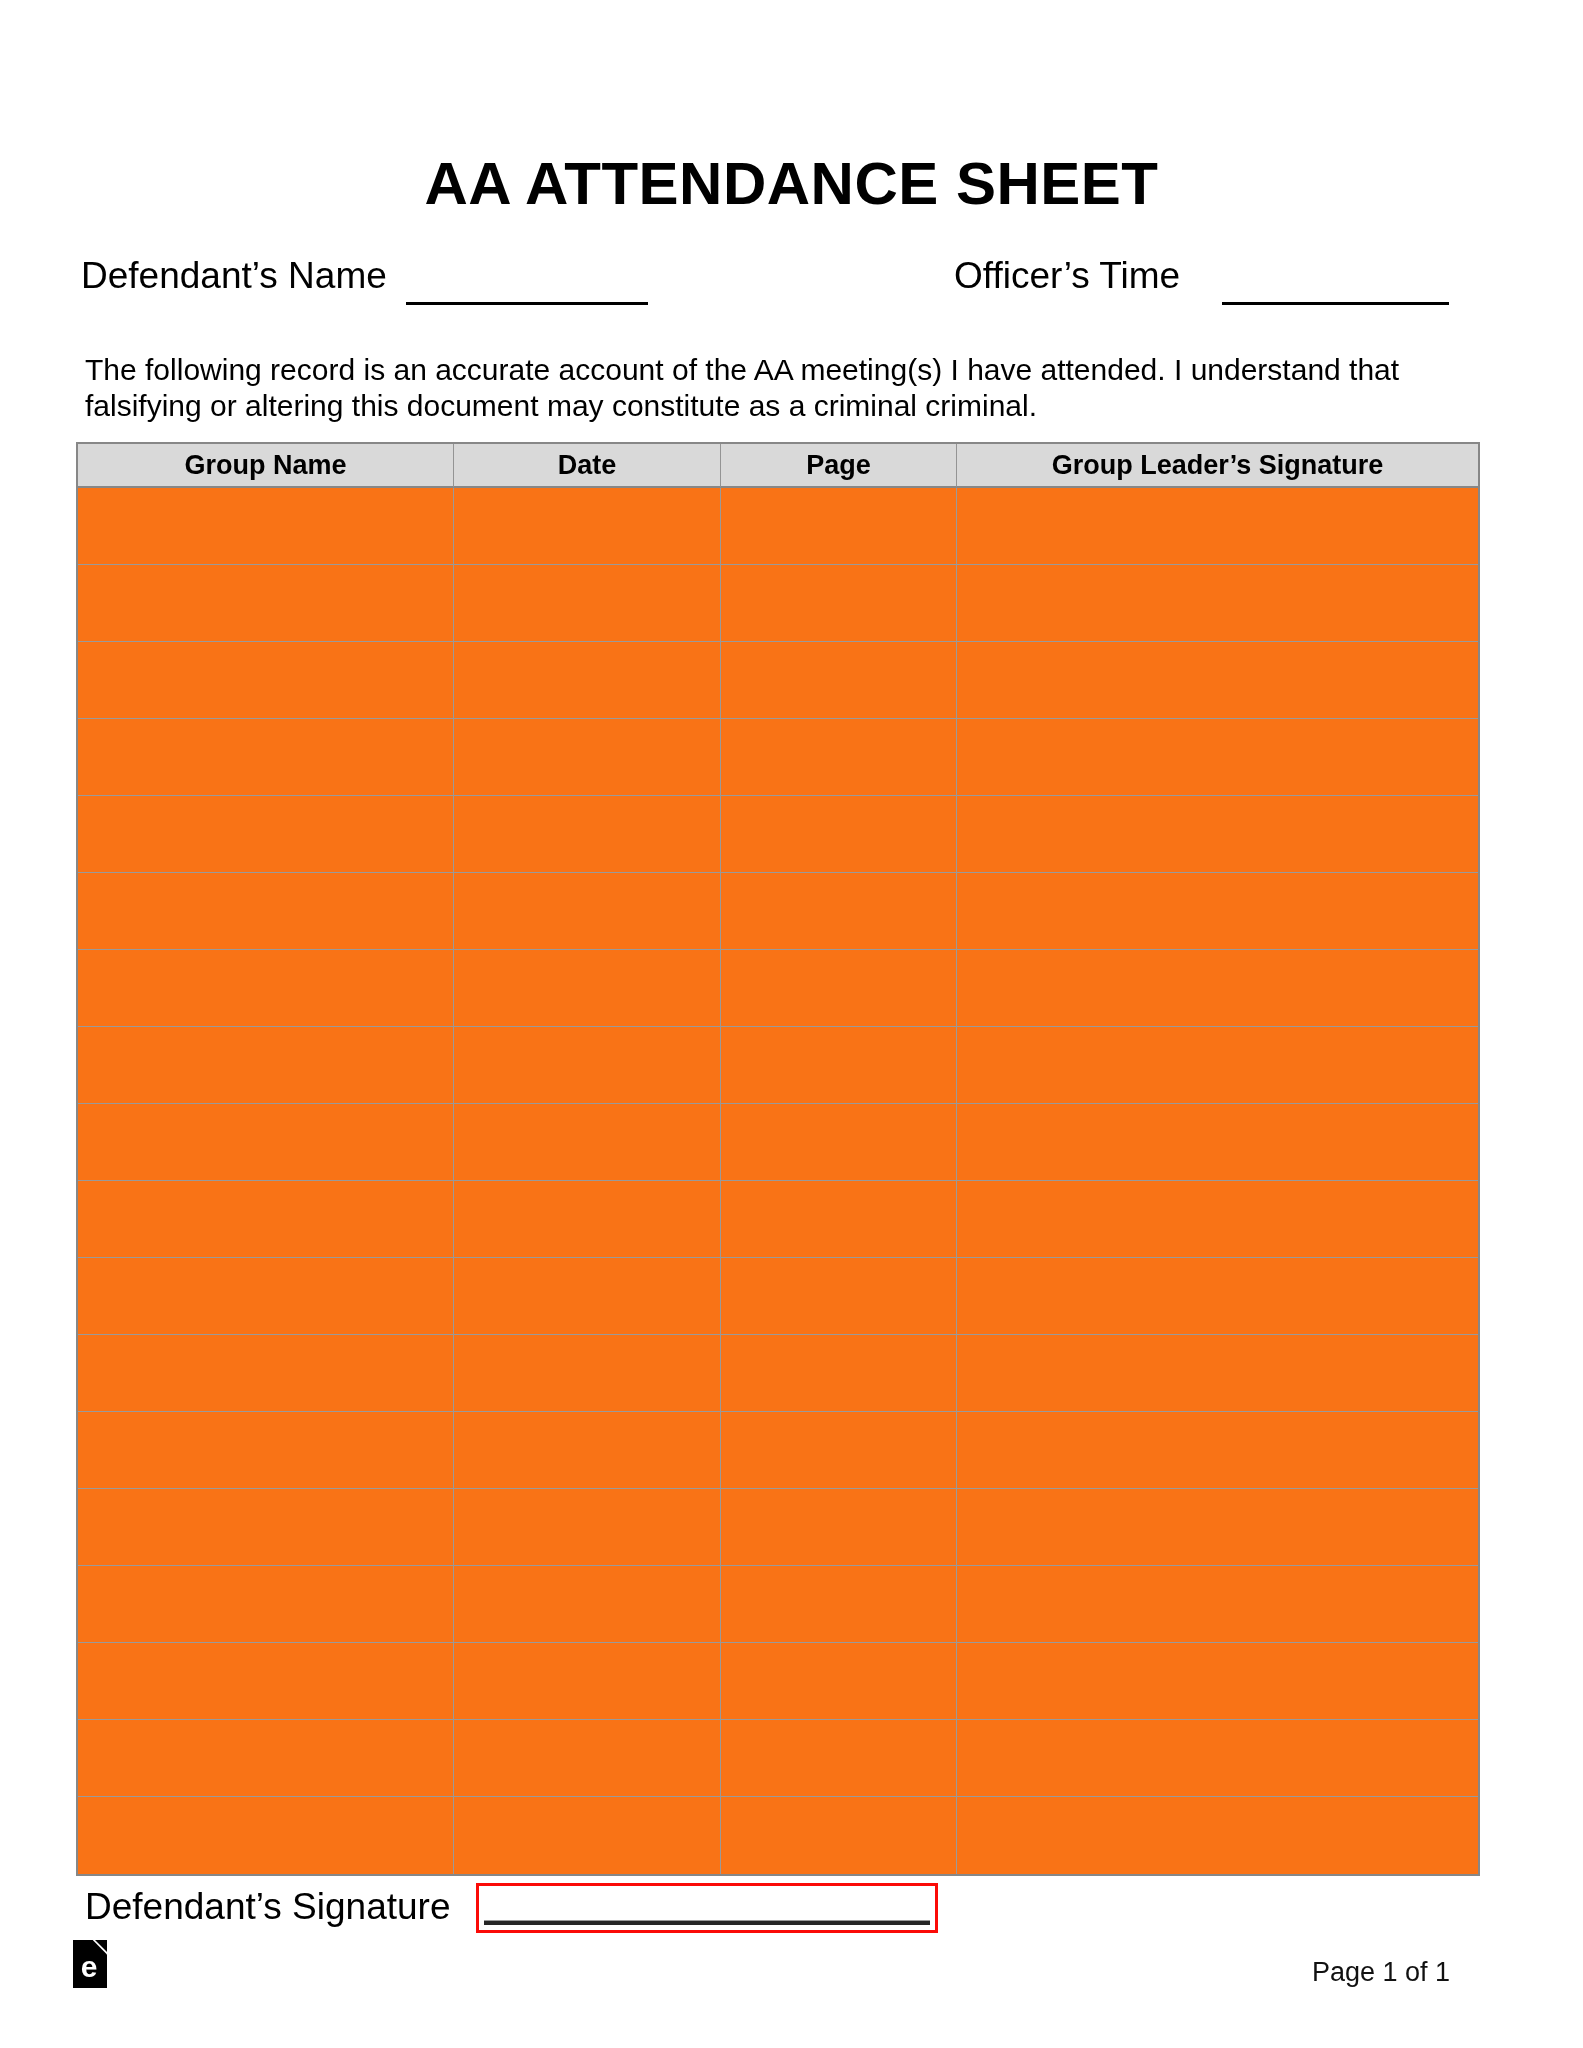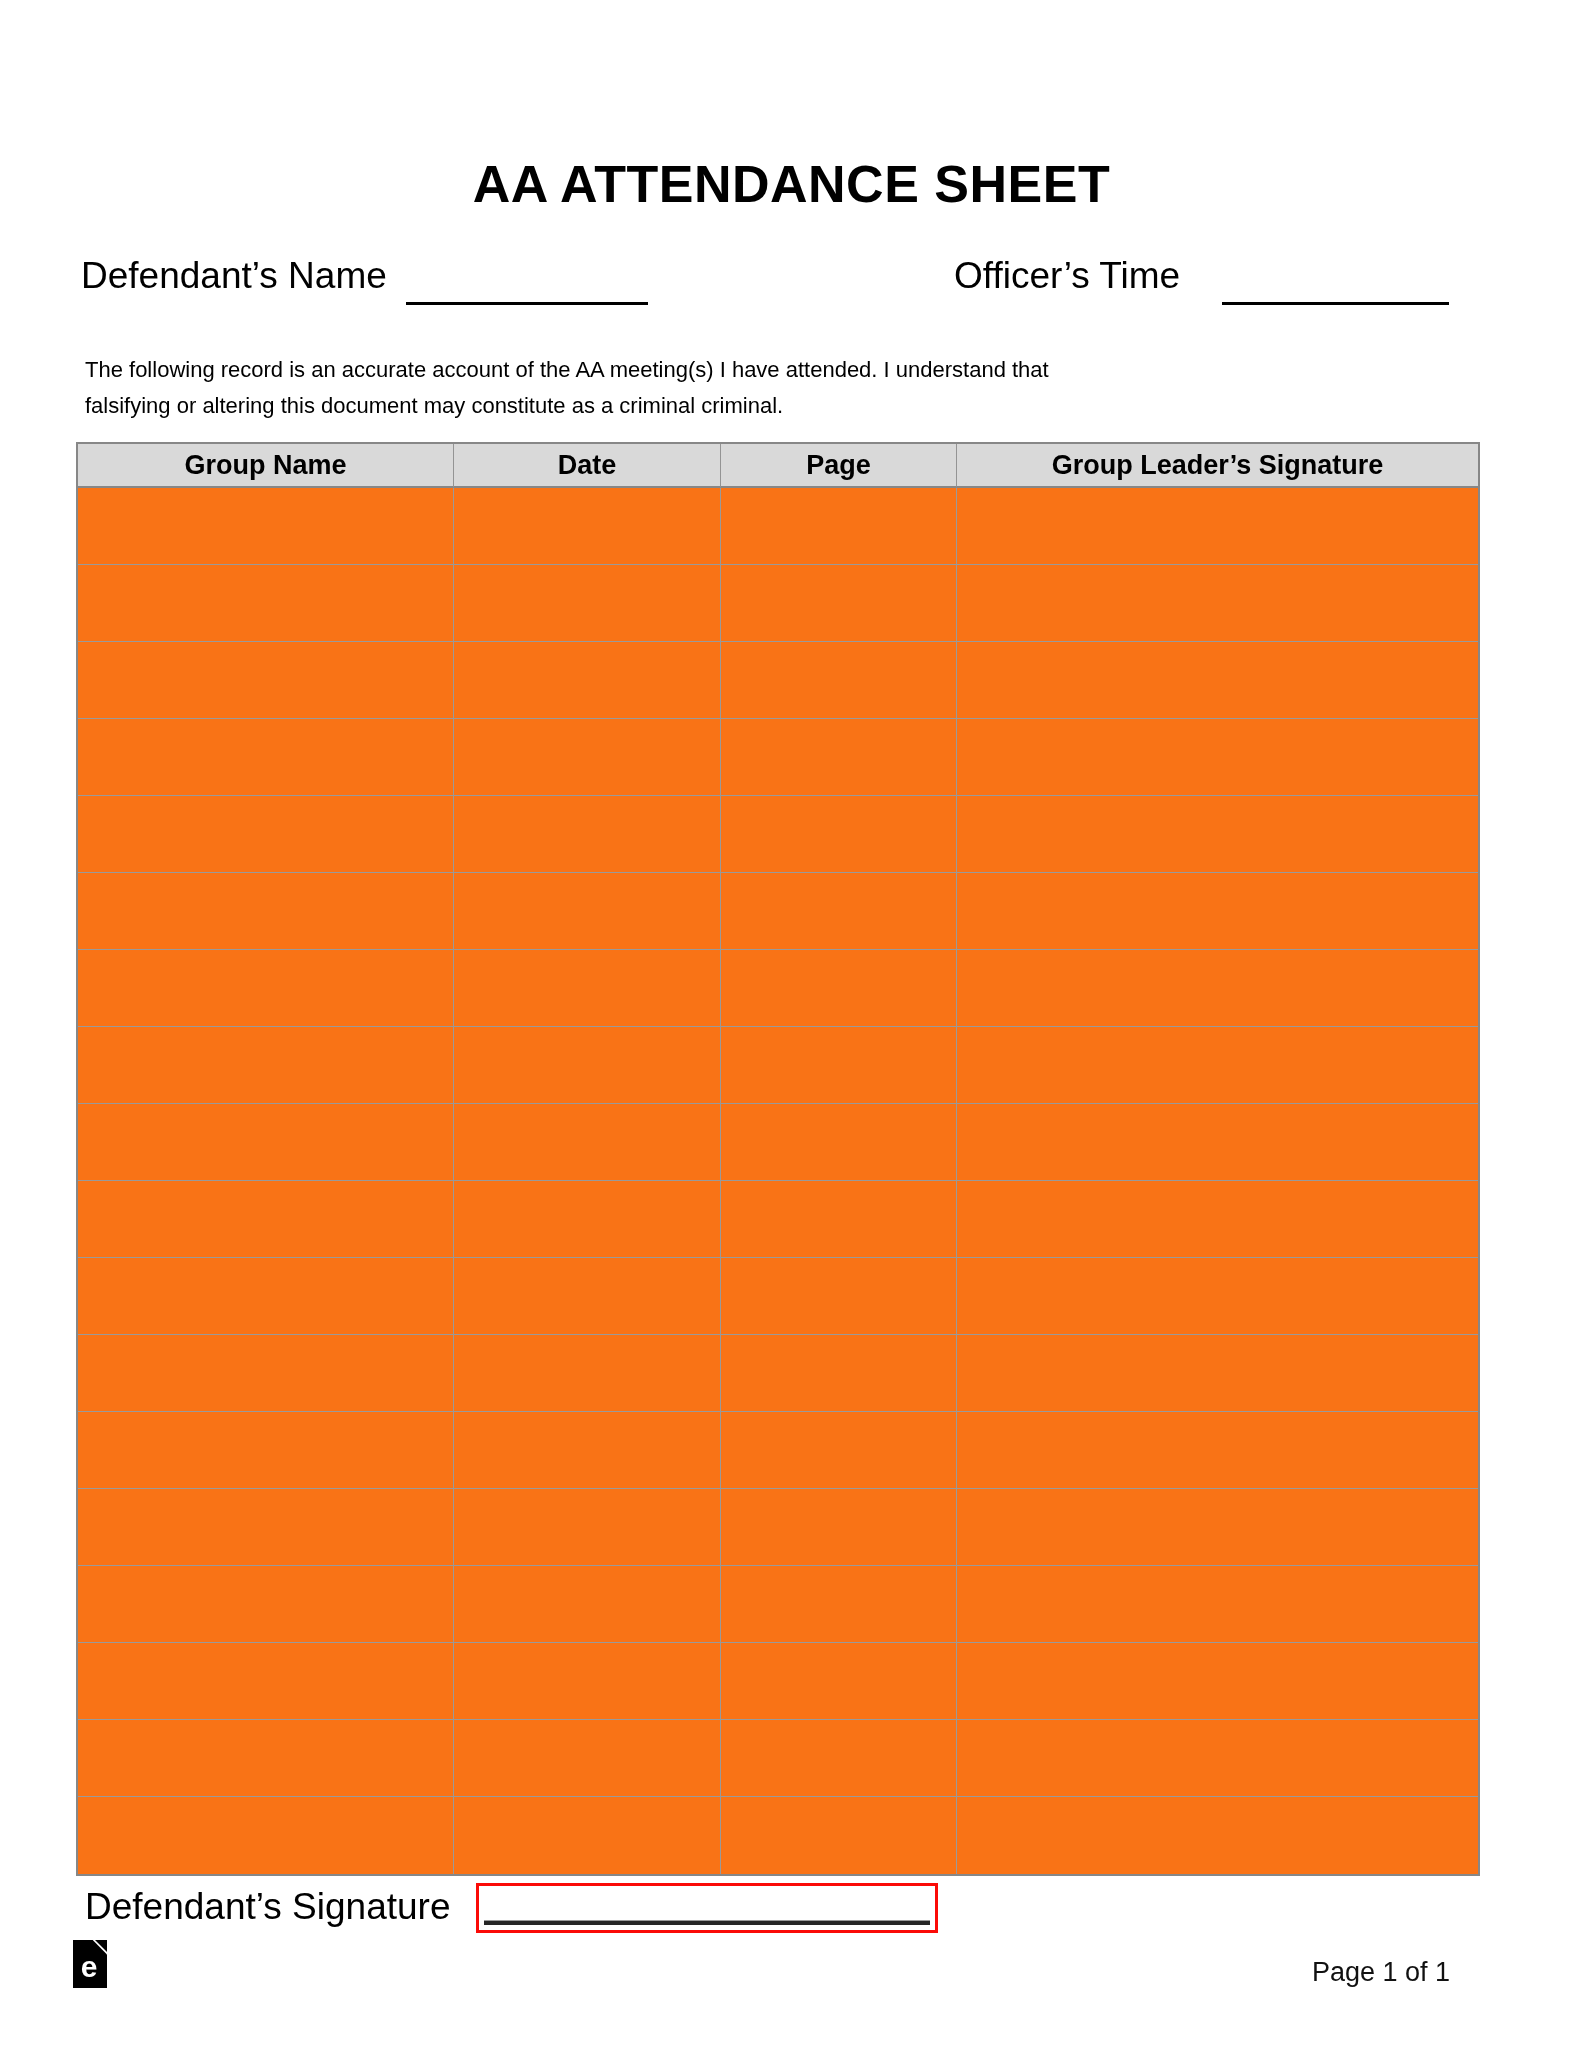--- a/index.html
+++ b/index.html
@@ -8,40 +8,40 @@
     width:1583px;height:2048px;
     background:#ffffff;
     font-family:"Liberation Sans","DejaVu Sans",sans-serif;
     color:#000;
     overflow:hidden;
     margin:0 auto;
   }
   .title{
     position:absolute; top:154px; left:0; width:100%;
     text-align:center;
-    font-size:52px; font-weight:bold; line-height:60px;
+    font-size:60px; font-weight:bold; line-height:60px;
     letter-spacing:0.5px;
     white-space:nowrap;
   }
   .name-label{
     position:absolute; top:256px;
     font-size:37px; line-height:40px;
     white-space:nowrap;
   }
   .lbl-defendant{left:81px;}
   .lbl-officer{left:954px;}
   .fill-line{
     position:absolute; top:272px; height:30px;
     border-bottom:3px solid #000;
   }
   .line-defendant{left:406px; width:242px;}
   .line-officer{left:1222px; width:227px;}
   .intro{
     position:absolute; left:85px; top:352px; width:1400px;
-    font-size:22px; line-height:36px;
+    font-size:30px; line-height:36px;
   }
   
   .att-table{
     position:absolute; left:76px; top:442px;
     width:1400px;
     border:2px solid #878787;
     box-sizing:content-box;
     background:#f97316;
   }
   .thead{

